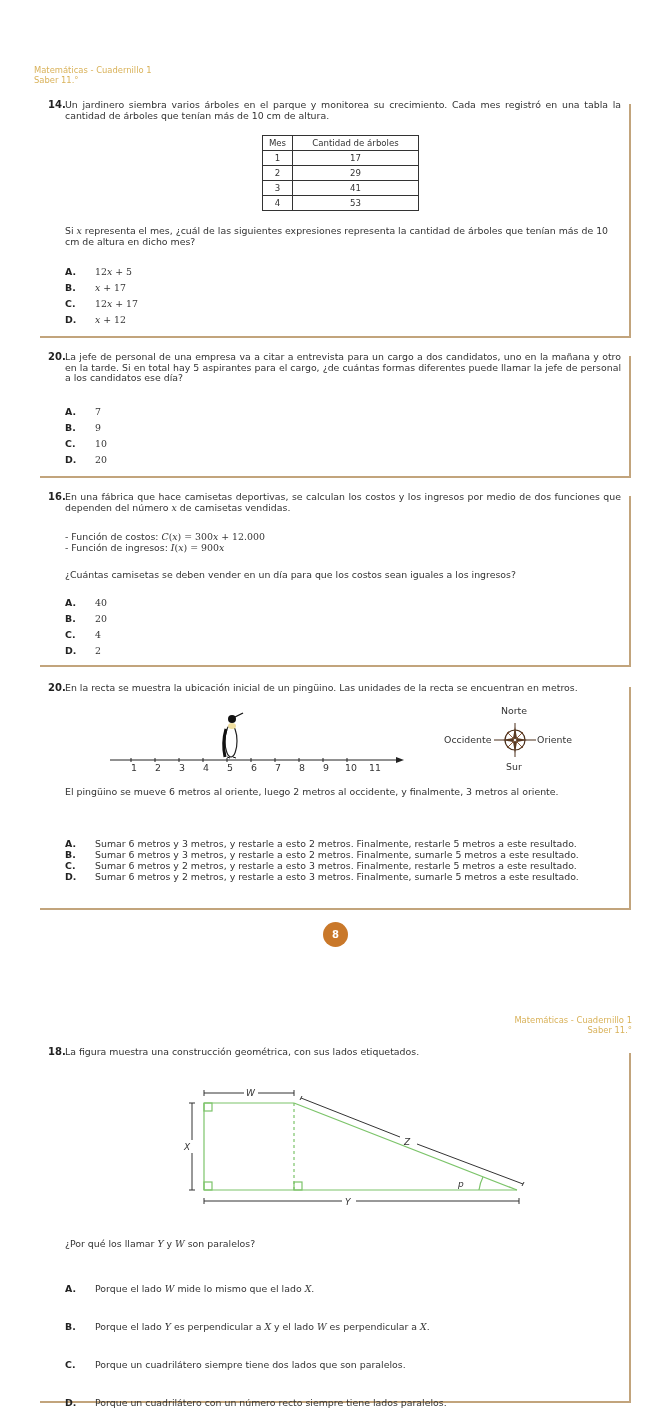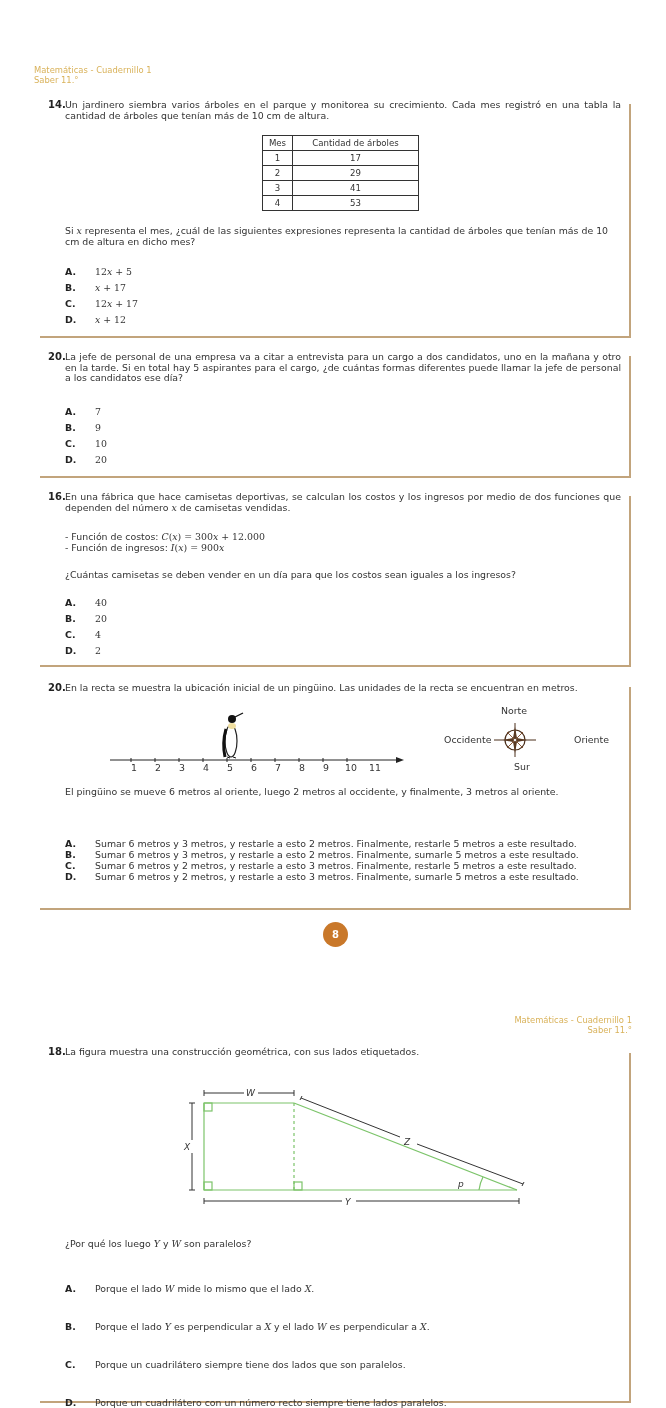--- a/index.html
+++ b/index.html
@@ -191,22 +191,22 @@
       <line x1="171" y1="55" x2="171" y2="59"></line>
         <line x1="195" y1="55" x2="195" y2="59"></line>
         <line x1="219" y1="55" x2="219" y2="59"></line>
       <line x1="243" y1="55" x2="243" y2="59"></line>
     </g>
   </svg>
 
   <div style="position:absolute;left:400px;top:22px;width:140px;height:70px;">
     <span style="position:absolute;left:57px;top:0;text-align:right;">Norte</span>
     <span style="position:absolute;left:0px;top:29px;">Occidente</span>
-    <span style="position:absolute;left:93px;top:29px;margin-left:37px;">Oriente</span>
-    <span style="position:absolute;left:70px;top:56px;text-align:center;">Sur</span>
+    <span style="position:absolute;left:93px;top:29px;">Oriente</span>
+    <span style="position:absolute;left:62px;top:56px;text-align:center;">Sur</span>
     <svg style="position:absolute;left:50px;top:14px;" width="42" height="42">
       <circle cx="21" cy="21" r="10" fill="none" stroke="#4a2e1a" stroke-width="1.2"></circle>
       <line x1="21" y1="4" x2="21" y2="38" stroke="#4a2e1a" stroke-width="1"></line>
       <line x1="0" y1="21" x2="42" y2="21" stroke="#4a2e1a" stroke-width="1"></line>
       <polygon points="21,8 23,19 21,21 19,19" fill="#5a3a22"></polygon>
       <polygon points="21,34 23,23 21,21 19,23" fill="#5a3a22"></polygon>
       <polygon points="9,21 19,19 21,21 19,23" fill="#5a3a22"></polygon>
       <polygon points="33,21 23,19 21,21 23,23" fill="#5a3a22"></polygon>
       <line x1="13" y1="13" x2="29" y2="29" stroke="#8a5a3a" stroke-width="1"></line>
       <line x1="29" y1="13" x2="13" y2="29" stroke="#8a5a3a" stroke-width="1"></line>
@@ -280,21 +280,21 @@
       <line x1="126" y1="17" x2="128" y2="13"></line>
         <line x1="348" y1="103" x2="350" y2="99"></line>
     </g>
     <text x="72" y="13" font-size="9" font-style="italic" fill="#333" font-family="DejaVu Serif, serif">W</text>
     <text x="10" y="67" font-size="9" font-style="italic" fill="#333" font-family="DejaVu Serif, serif">X</text>
     <text x="171" y="122" font-size="9" font-style="italic" fill="#333" font-family="DejaVu Serif, serif">Y</text>
     <text x="230" y="62" font-size="9" font-style="italic" fill="#333" font-family="DejaVu Serif, serif">Z</text>
     <text x="284" y="104" font-size="9" font-style="italic" fill="#333" font-family="DejaVu Serif, serif">p</text>
   </svg>
   <div class="para" style="position:absolute;top:192px;left:0;">
-    <span>¿Por qué los luego </span><i class="math">Y</i><span> y </span><i class="math">W</i><span> son paralelos?</span>
+    <span>¿Por qué los llamar </span><i class="math">Y</i><span> y </span><i class="math">W</i><span> son paralelos?</span>
   </div>
   <div class="opts" style="position:absolute;top:237px;left:0;">
     <div class="opt">
         <span class="lt">A.</span>
         <span class="tx"><span>Porque el lado </span><i class="math">W</i><span> mide lo mismo que el lado </span><i class="math">X</i><span>.</span></span>
       </div>
     <div class="opt" style="margin-top:27px">
         <span class="lt">B.</span>
         <span class="tx"><span>Porque el lado </span><i class="math">Y</i><span> es perpendicular a </span><i class="math">X</i><span> y el lado </span><i class="math">W</i><span> es perpendicular a </span><i class="math">X</i><span>.</span></span>
       </div>

